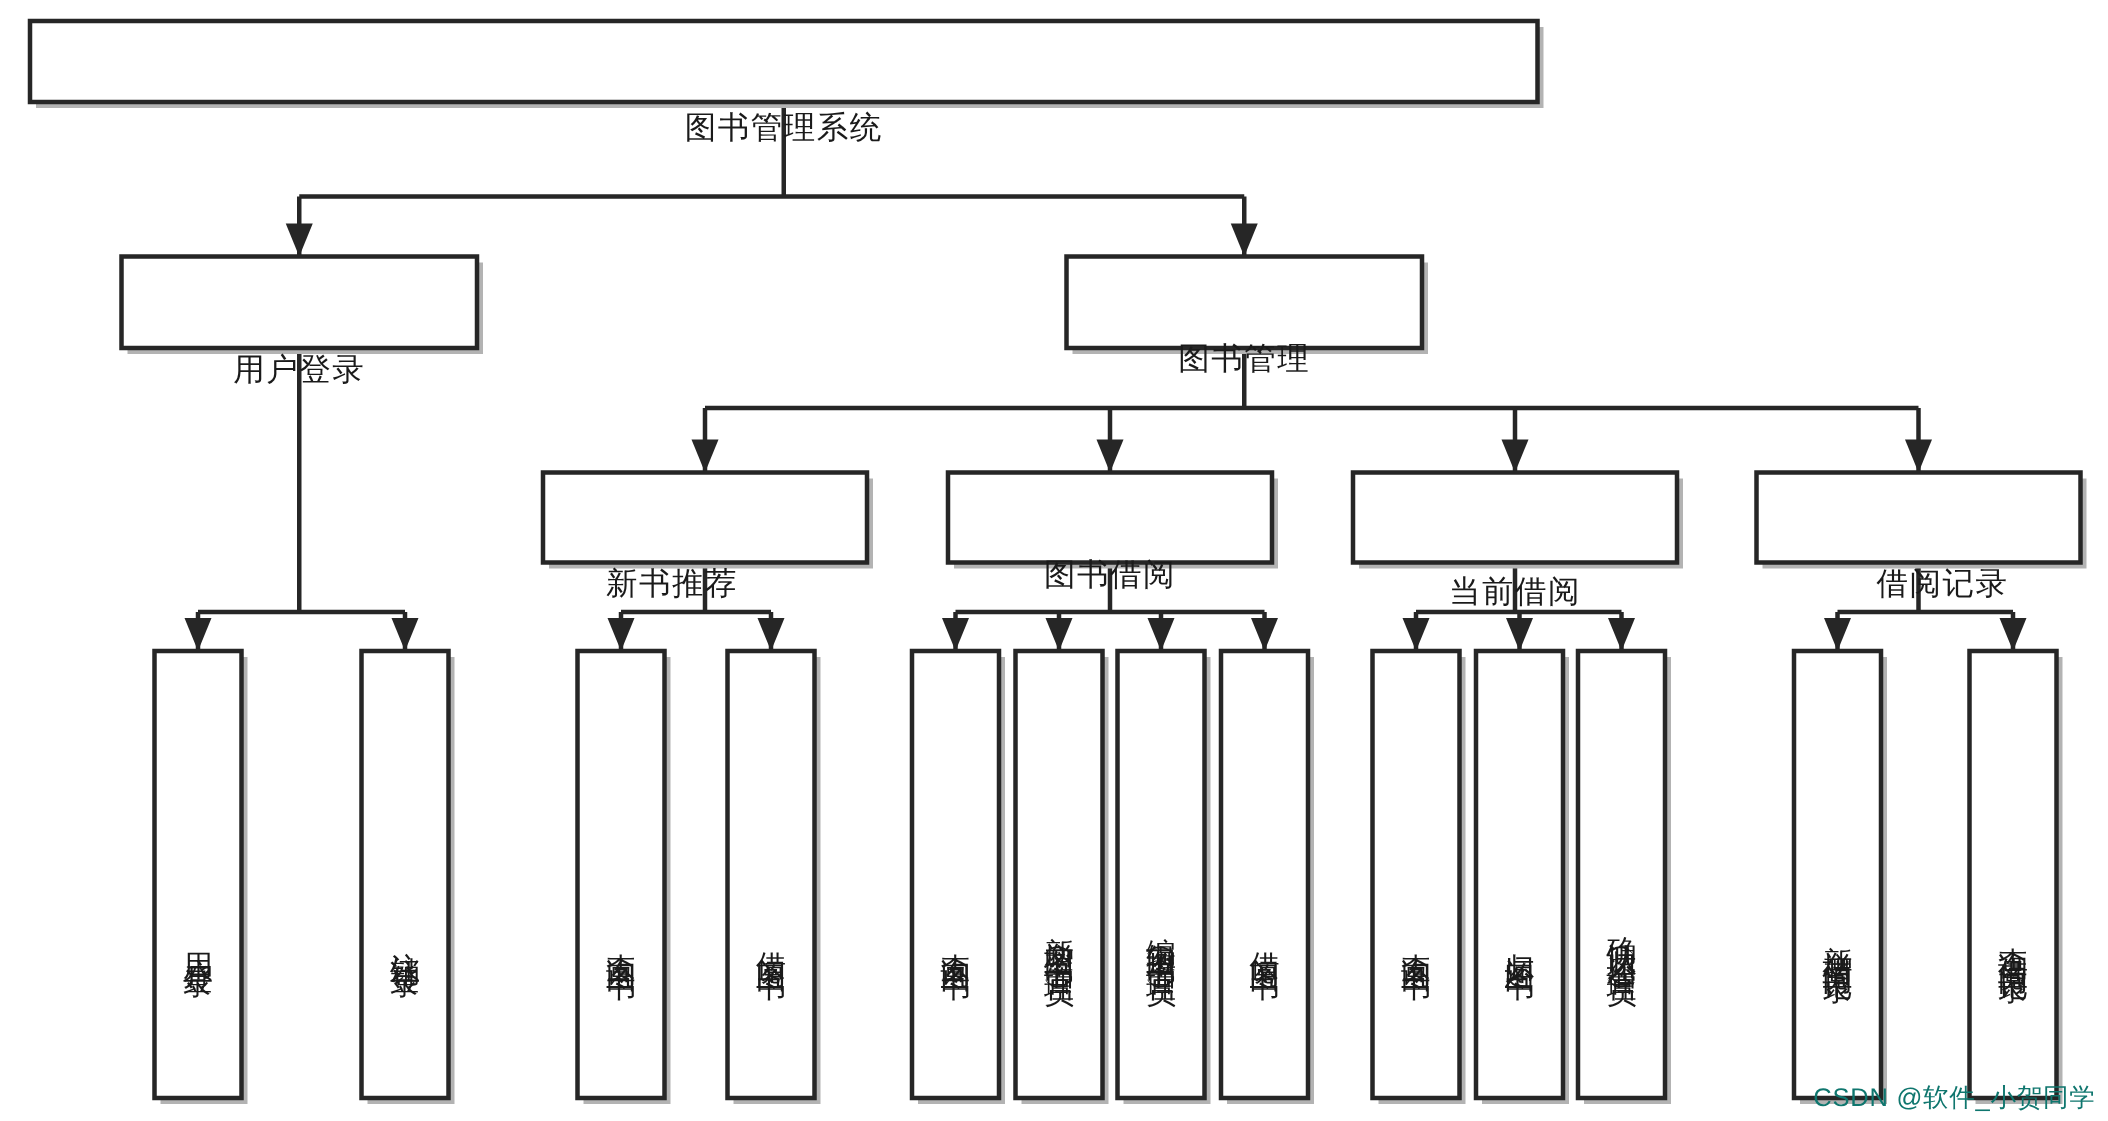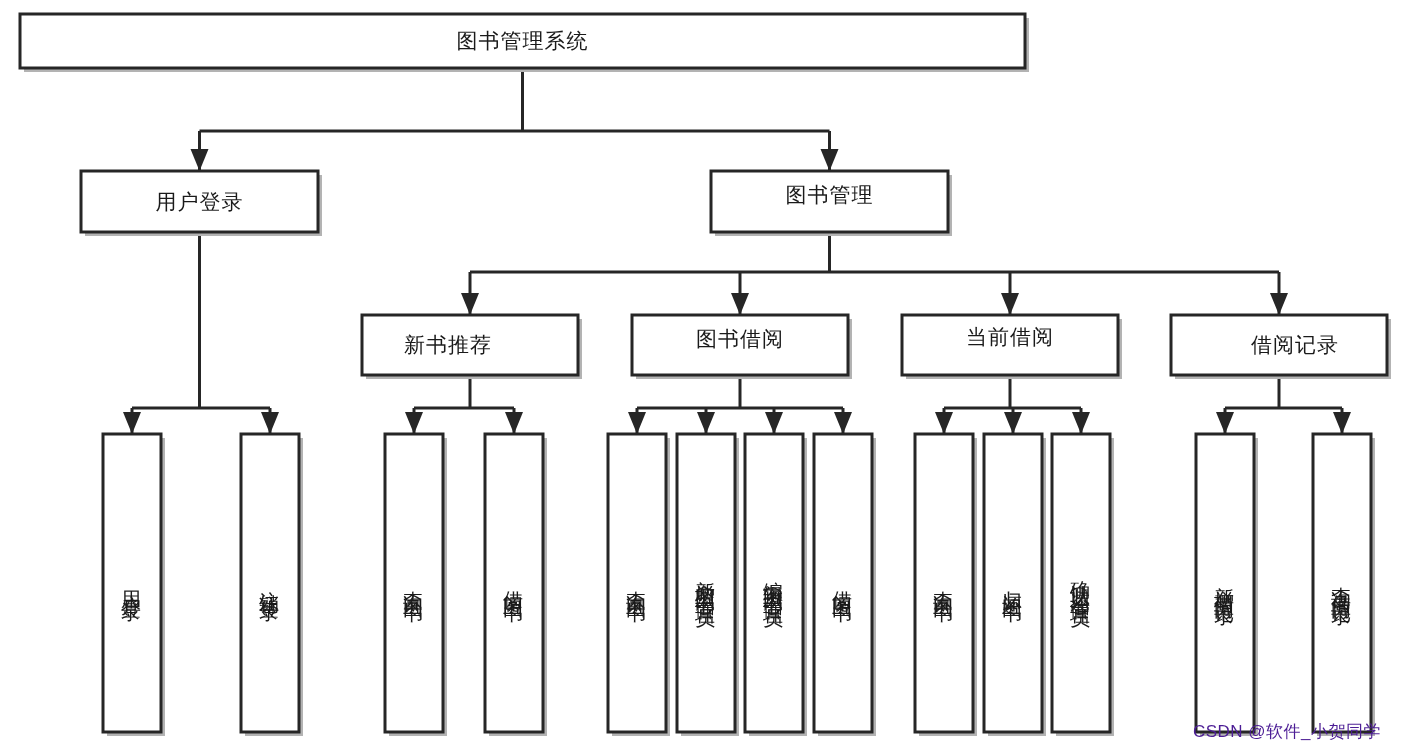--- a/index.html
+++ b/index.html
@@ -14,32 +14,33 @@
   .conn{stroke:#262626;stroke-width:3;fill:none;}
   .arrow-head{fill:#262626;stroke:none;}
   .node-label{
     position:absolute;
     display:flex;align-items:center;justify-content:center;
     color:#1a1a1a;
     font-size:21px;
     letter-spacing:1px;
     white-space:nowrap;
     pointer-events:none;
+    margin-top:44px;
   }
   .node-label.vertical{
     writing-mode:vertical-rl;
     text-orientation:upright;
     letter-spacing:4px;
     font-size:20px;
   }
   .watermark{
     position:absolute;
-    right:24px;bottom:4px;
+    right:8px;bottom:4px;
     font-size:17px;
-    color:#4c1d95;
+    color:#0f766e;
     letter-spacing:0.5px;
     white-space:nowrap;
     text-align:center;
   }
 </style>
 </head>
 <body>
 
 <div id="diagram-root">
 
@@ -141,21 +142,21 @@
         <rect x="1313" y="434" width="58" height="298" class="node-box"></rect>
       </g>
   </svg>
 
   <div id="labels">
       <div class="node-label" style="left: 20px; top: 14px; width: 1005px; height: 54px;">图书管理系统</div>
       <div class="node-label" style="left: 81px; top: 171px; width: 237px; height: 61px;">用户登录</div>
       <div class="node-label" style="left: 711px; top: 171px; width: 237px; height: 47px;">图书管理</div>
       <div class="node-label" style="left: 362px; top: 315px; width: 172px; height: 60px;">新书推荐</div>
       <div class="node-label" style="left: 632px; top: 315px; width: 216px; height: 48px;">图书借阅</div>
-      <div class="node-label" style="left: 902px; top: 307px; width: 216px; height: 60px;">当前借阅</div>
+      <div class="node-label" style="left: 902px; top: 320px; width: 216px; height: 60px;">当前借阅</div>
       <div class="node-label" style="left: 1171px; top: 315px; width: 216px; height: 60px; padding-left: 16px;">借阅记录</div>
       <div class="node-label vertical" style="left: 103px; top: 434px; width: 58px; height: 298px;">用户登录</div>
       <div class="node-label vertical" style="left: 241px; top: 434px; width: 58px; height: 298px;">注销登录</div>
       <div class="node-label vertical" style="left: 385px; top: 434px; width: 58px; height: 298px;">查询图书</div>
       <div class="node-label vertical" style="left: 485px; top: 434px; width: 58px; height: 298px;">借阅图书</div>
       <div class="node-label vertical" style="left: 608px; top: 434px; width: 58px; height: 298px;">查询图书</div>
       <div class="node-label vertical" style="left: 677px; top: 434px; width: 58px; height: 298px;">新增图书（管理员）</div>
       <div class="node-label vertical" style="left: 745px; top: 434px; width: 58px; height: 298px;">编辑图书（管理员）</div>
       <div class="node-label vertical" style="left: 814px; top: 434px; width: 58px; height: 298px;">借阅图书</div>
       <div class="node-label vertical" style="left: 915px; top: 434px; width: 58px; height: 298px;">查询图书</div>

